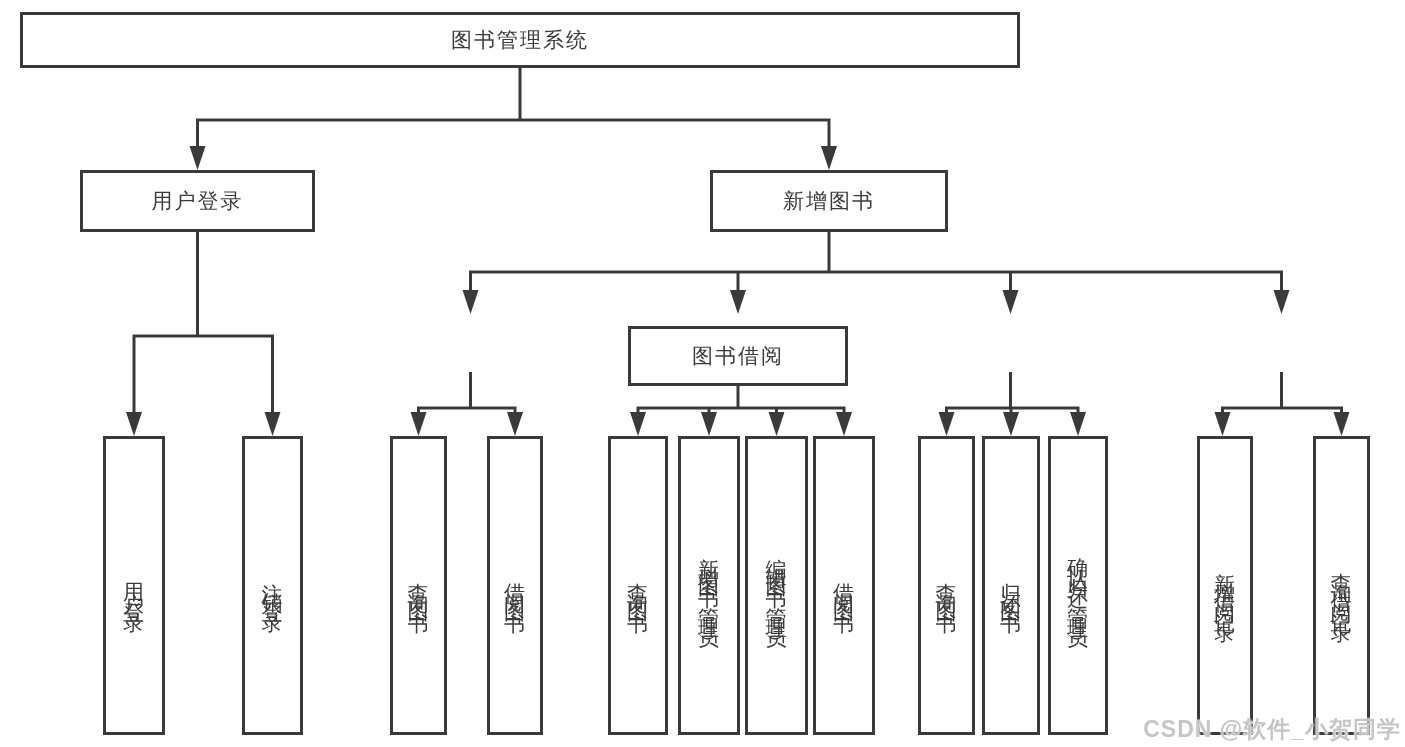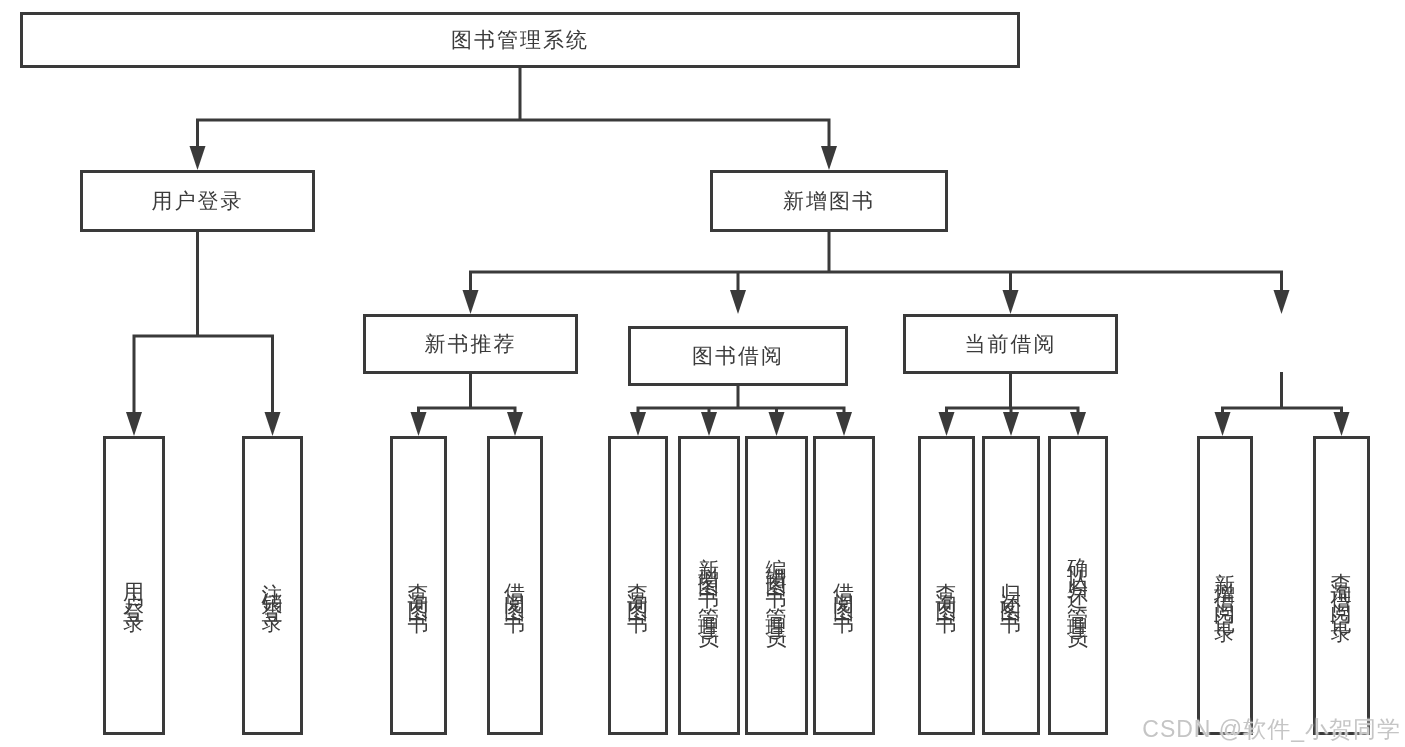--- a/index.html
+++ b/index.html
@@ -49,20 +49,21 @@
   #watermark {
     position: absolute;
     right: 4px;
     bottom: 2px;
     z-index: 5;
     font-size: 23px;
     color: #c5c5c5;
     letter-spacing: 1px;
     text-shadow: 0 0 2px #ffffff, 0 0 2px #ffffff;
     white-space: nowrap;
+    font-weight: bold;
   }
 </style>
 </head>
 <body>
 
 <div id="stage">
 
   <svg id="connectors" viewBox="0 0 1405 747" xmlns="http://www.w3.org/2000/svg">
 
     <path d="M520 66 V120 M196 120 H829 M197.5 118.5 V150 M829 118.5 V150" stroke="#3a3a3a" stroke-width="3" fill="none"></path>
@@ -103,28 +104,22 @@
     <span>图书管理系统</span>
   </div>
 
   <div class="box hbox" style="left:80px;top:170px;width:235px;height:62px">
     <span>用户登录</span>
   </div>
   <div class="box hbox" style="left:710px;top:170px;width:238px;height:62px">
     <span>新增图书</span>
   </div>
 
-  <div class="box hbox" style="left:363px;top:314px;width:215px;height:60px">
-    <span>新书推荐</span>
-  </div>
   <div class="box hbox" style="left:628px;top:326px;width:220px;height:60px">
     <span>图书借阅</span>
-  </div>
-  <div class="box hbox" style="left:903px;top:314px;width:215px;height:60px">
-    <span>当前借阅</span>
   </div>
 
   <div class="box vbox" style="left:103px;top:436px;width:62px;height:299px">
     <span>用户登录</span>
   </div>
   <div class="box vbox" style="left:242px;top:436px;width:61px;height:299px">
     <span>注销登录</span>
   </div>
 
   <div class="box vbox" style="left:390px;top:436px;width:57px;height:299px">

